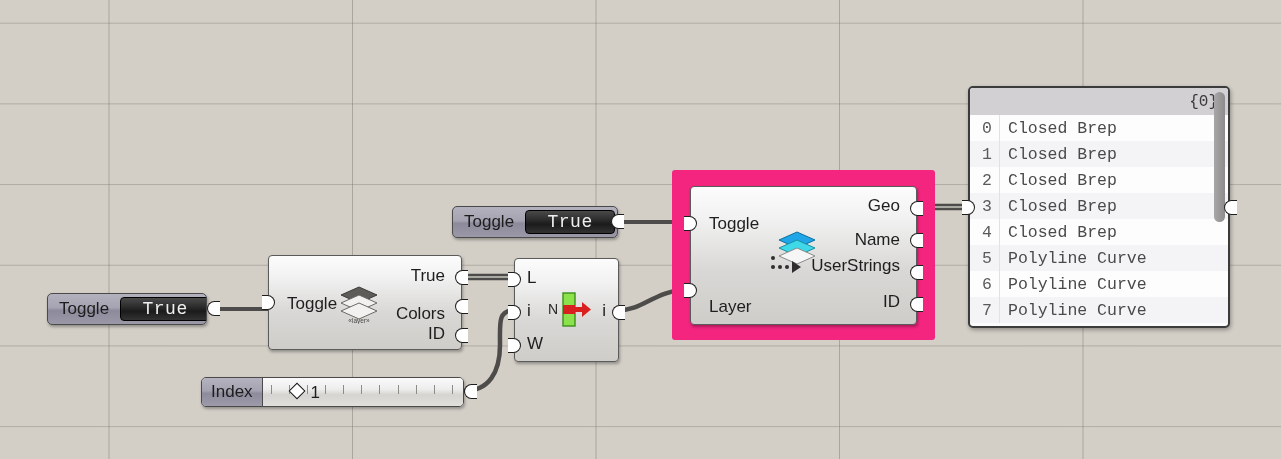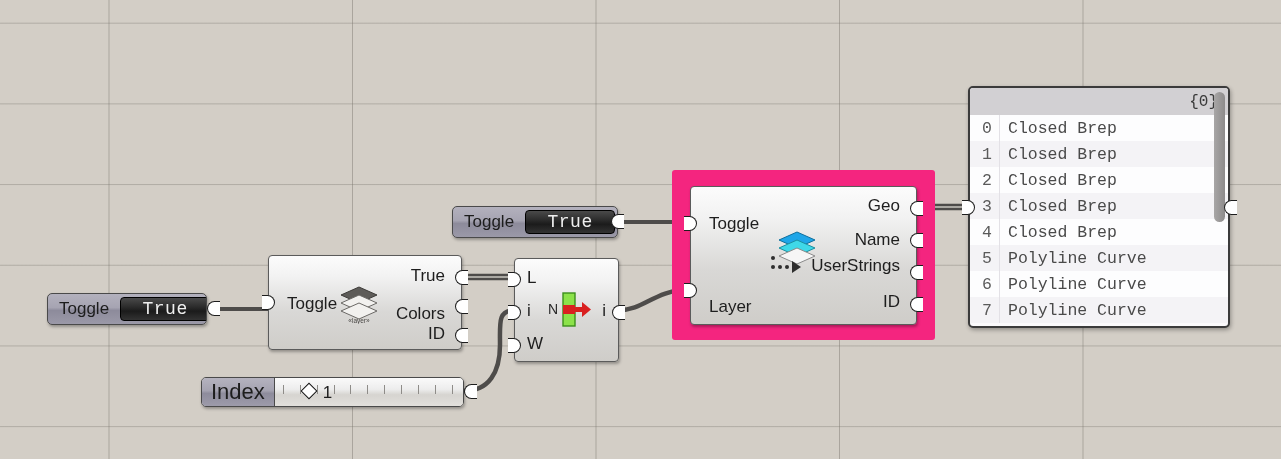--- a/index.html
+++ b/index.html
@@ -114,21 +114,21 @@
     border: 1px solid #4a4a4a;
     border-radius: 5px;
     box-shadow: 1px 2px 3px rgba(0,0,0,0.30);
     box-sizing: border-box;
     overflow: hidden;
   }
   .slider .sname {
     display: flex;
     align-items: center;
     padding: 0 9px;
-    font-size: 22px;
+    font-size: 17px;
     color: #1d1d1d;
     background: linear-gradient(to bottom, #b5b3bf 0%, #a5a3b1 45%, #8e8c9c 55%, #9d9baa 100%);
     border-right: 1px solid #4a4a4a;
   }
   .slider .strack {
     position: relative;
     flex: 1;
     background: linear-gradient(to bottom, #fafafa 0%, #ededed 40%, #d6d4d0 60%, #e2e0dc 100%);
   }
   .slider .ticks {

